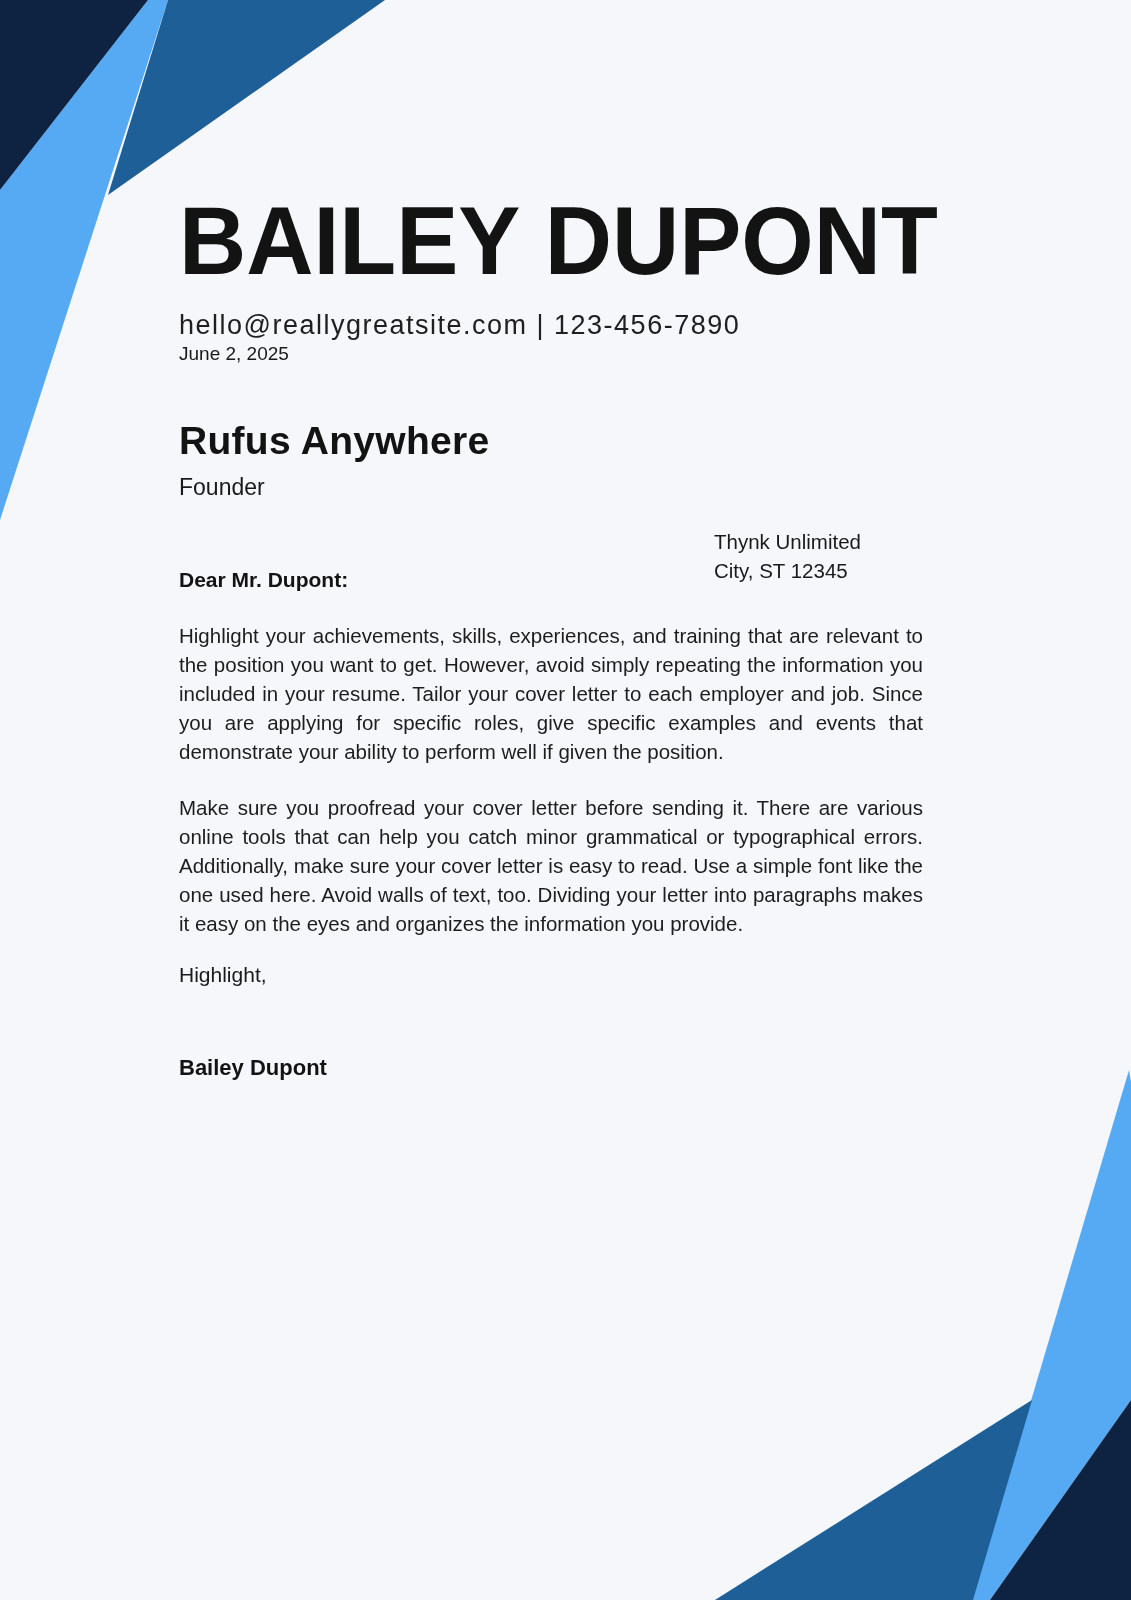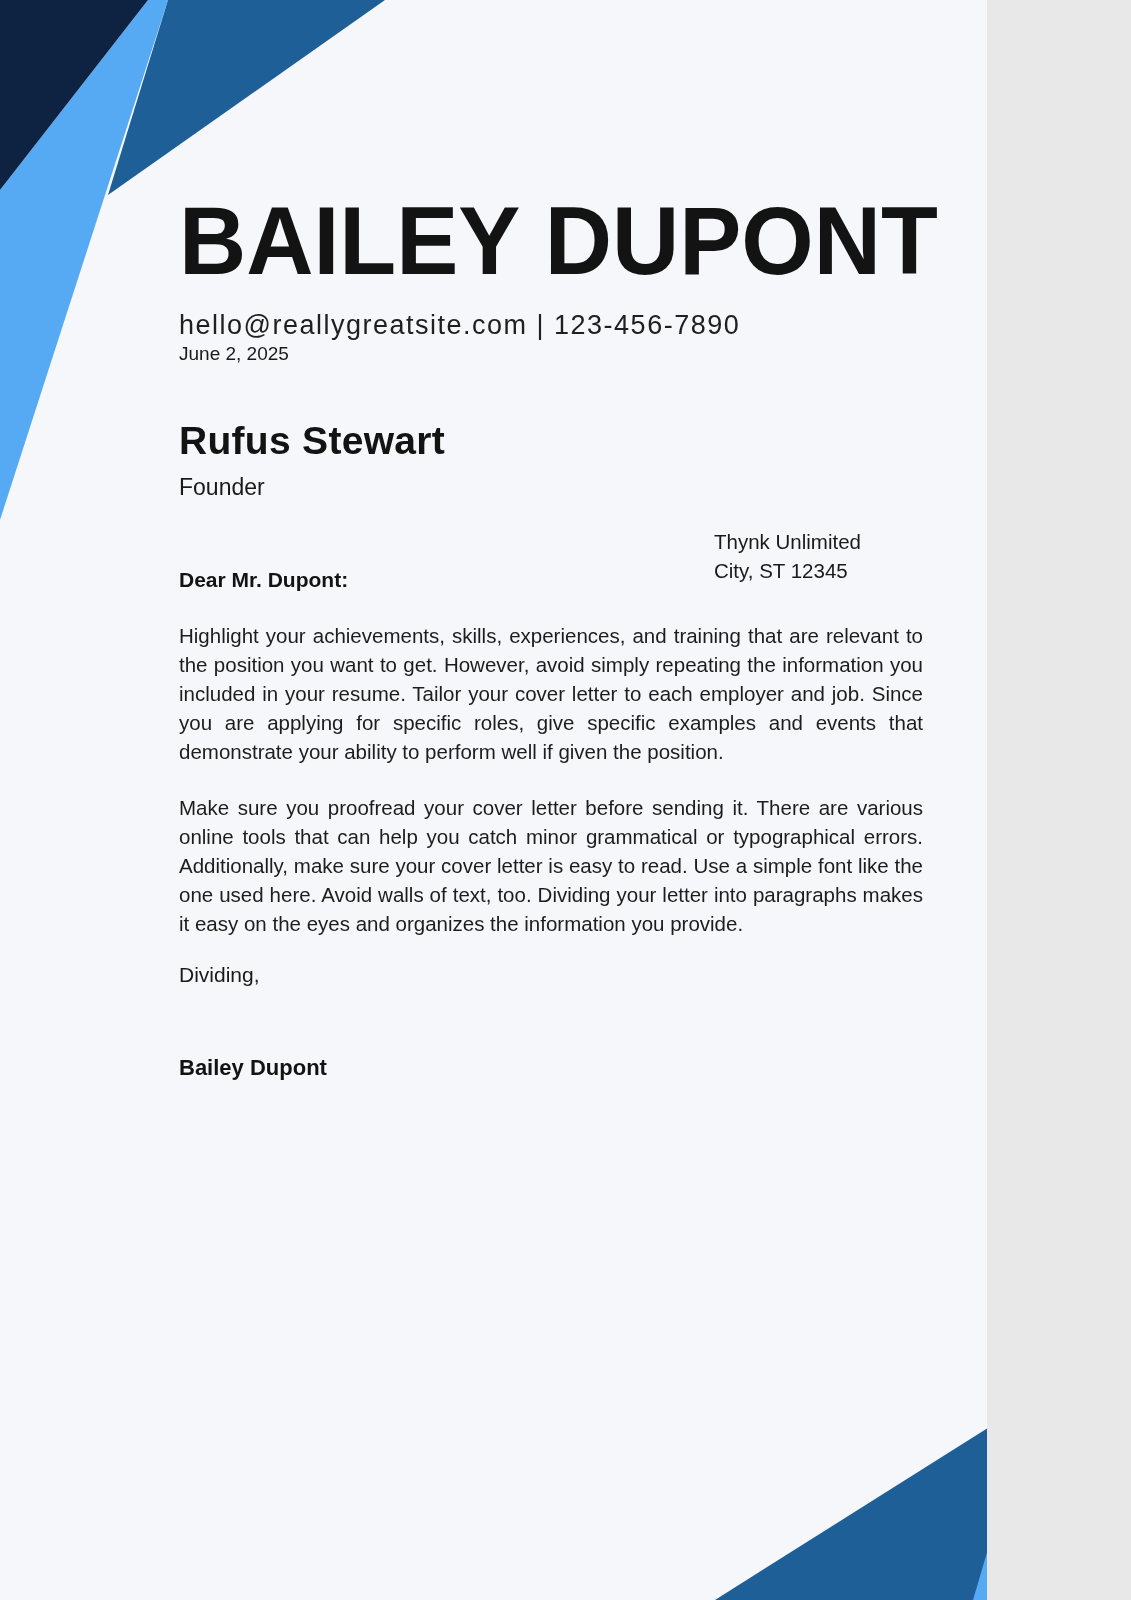--- a/index.html
+++ b/index.html
@@ -1,19 +1,19 @@
 <!DOCTYPE html>
 <html><head>
 <meta charset="utf-8">
 <style>
   * { margin: 0; padding: 0; box-sizing: border-box; }
   html, body { background: #e8e8e8; }
   .page {
     position: relative;
-    width: 987px;
+    width: 1131px;
     height: 1600px;
     background: #F5F7FA;
     overflow: hidden;
     font-family: "Liberation Sans", "DejaVu Sans", sans-serif;
     color: #1a1a1a;
   }
   .corners {
     position: absolute;
     left: 0; top: 0;
     width: 1131px; height: 1600px;
@@ -109,26 +109,26 @@
     <polygon points="168,0 385,0 108,195" fill="#1E5F97"></polygon>
     <polygon points="1129,1070 1131,1082 1131,1400 990,1600 972,1600" fill="#56AAF4"></polygon>
     <polygon points="1131,1400 1131,1600 990,1600" fill="#0E2342"></polygon>
     <polygon points="1032,1400 973,1600 715,1600" fill="#1E5F97"></polygon>
   </svg>
 
   <div class="content">
     <h1 class="title">BAILEY DUPONT</h1>
     <div class="contact">hello@reallygreatsite.com | 123-456-7890</div>
     <div class="date">June 2, 2025</div>
-    <div class="recipient-name">Rufus Stewart</div>
+    <div class="recipient-name">Rufus Anywhere</div>
     <div class="recipient-title">Founder</div>
     <div class="salutation">Dear Mr. Dupont:</div>
     <p class="body-p">Highlight your achievements, skills, experiences, and training that are relevant to the position you want to get. However, avoid simply repeating the information you included in your resume. Tailor your cover letter to each employer and job. Since you are applying for specific roles, give specific examples and events that demonstrate your ability to perform well if given the position.</p>
     <p class="body-p">Make sure you proofread your cover letter before sending it. There are various online tools that can help you catch minor grammatical or typographical errors. Additionally, make sure your cover letter is easy to read. Use a simple font like the one used here. Avoid walls of text, too. Dividing your letter into paragraphs makes it easy on the eyes and organizes the information you provide.</p>
-    <div class="closing">Dividing,</div>
+    <div class="closing">Highlight,</div>
     <div class="signature">Bailey Dupont</div>
   </div>
 
   <div class="company">
     <div>Thynk Unlimited</div>
     <div>City, ST 12345</div>
   </div>
 
 </div>
 

